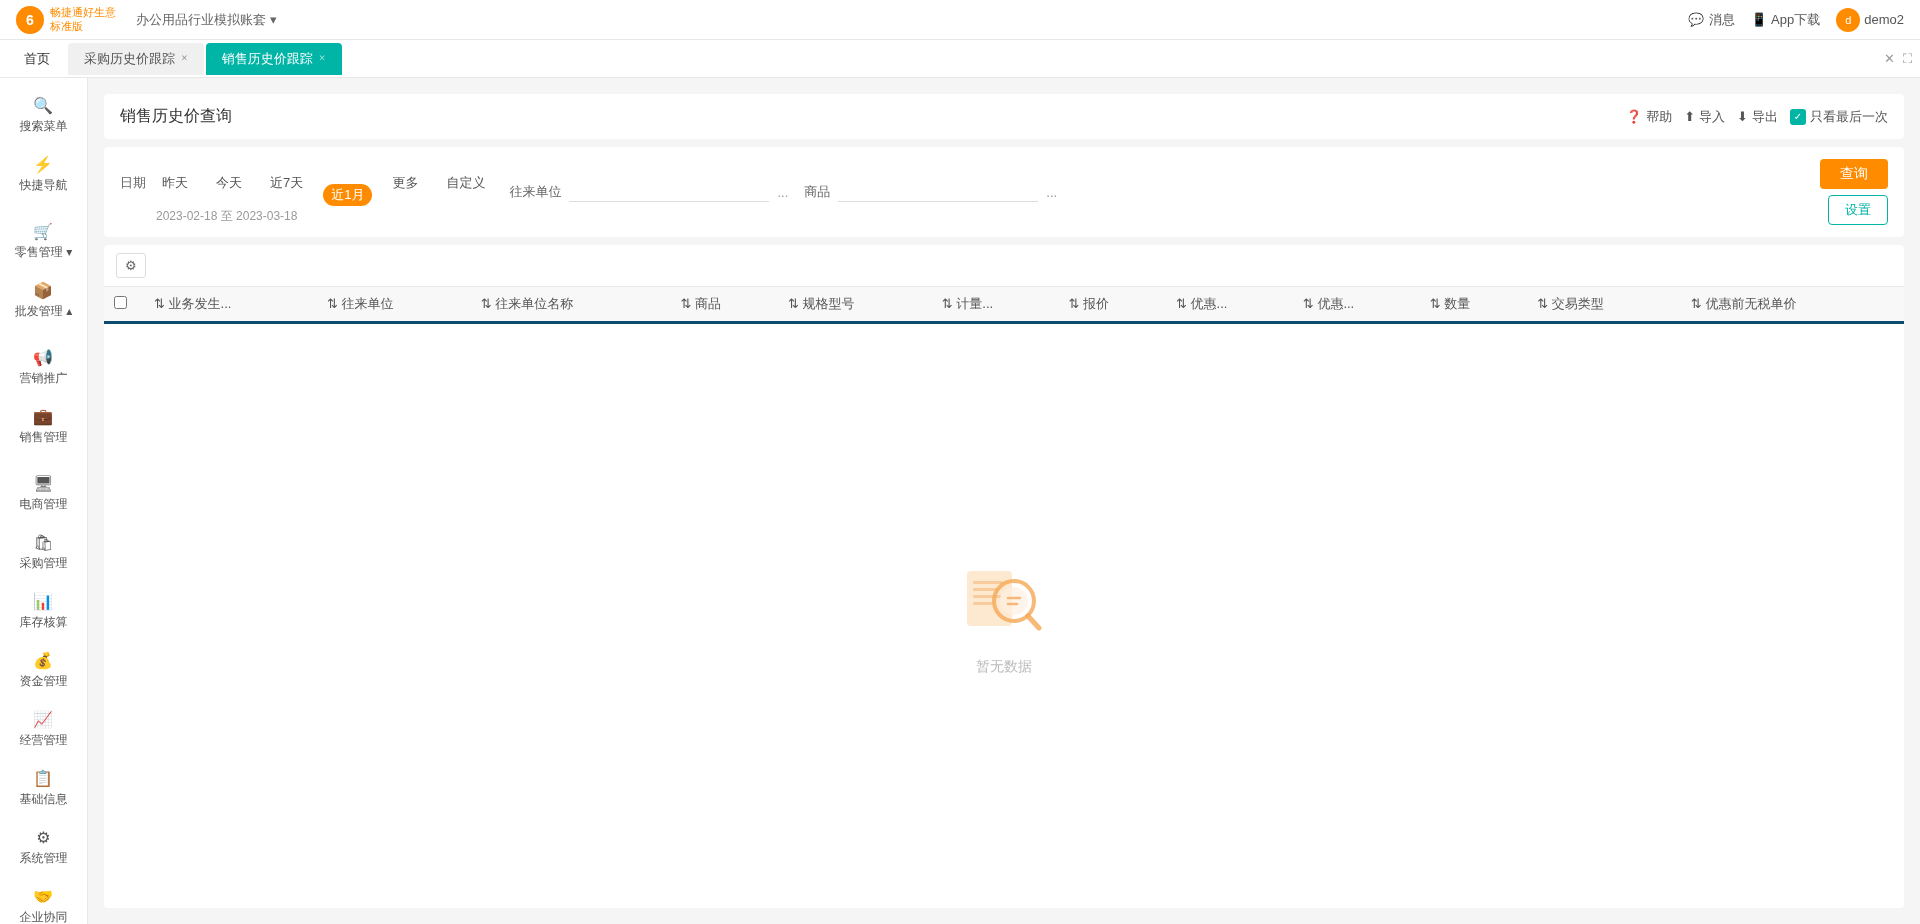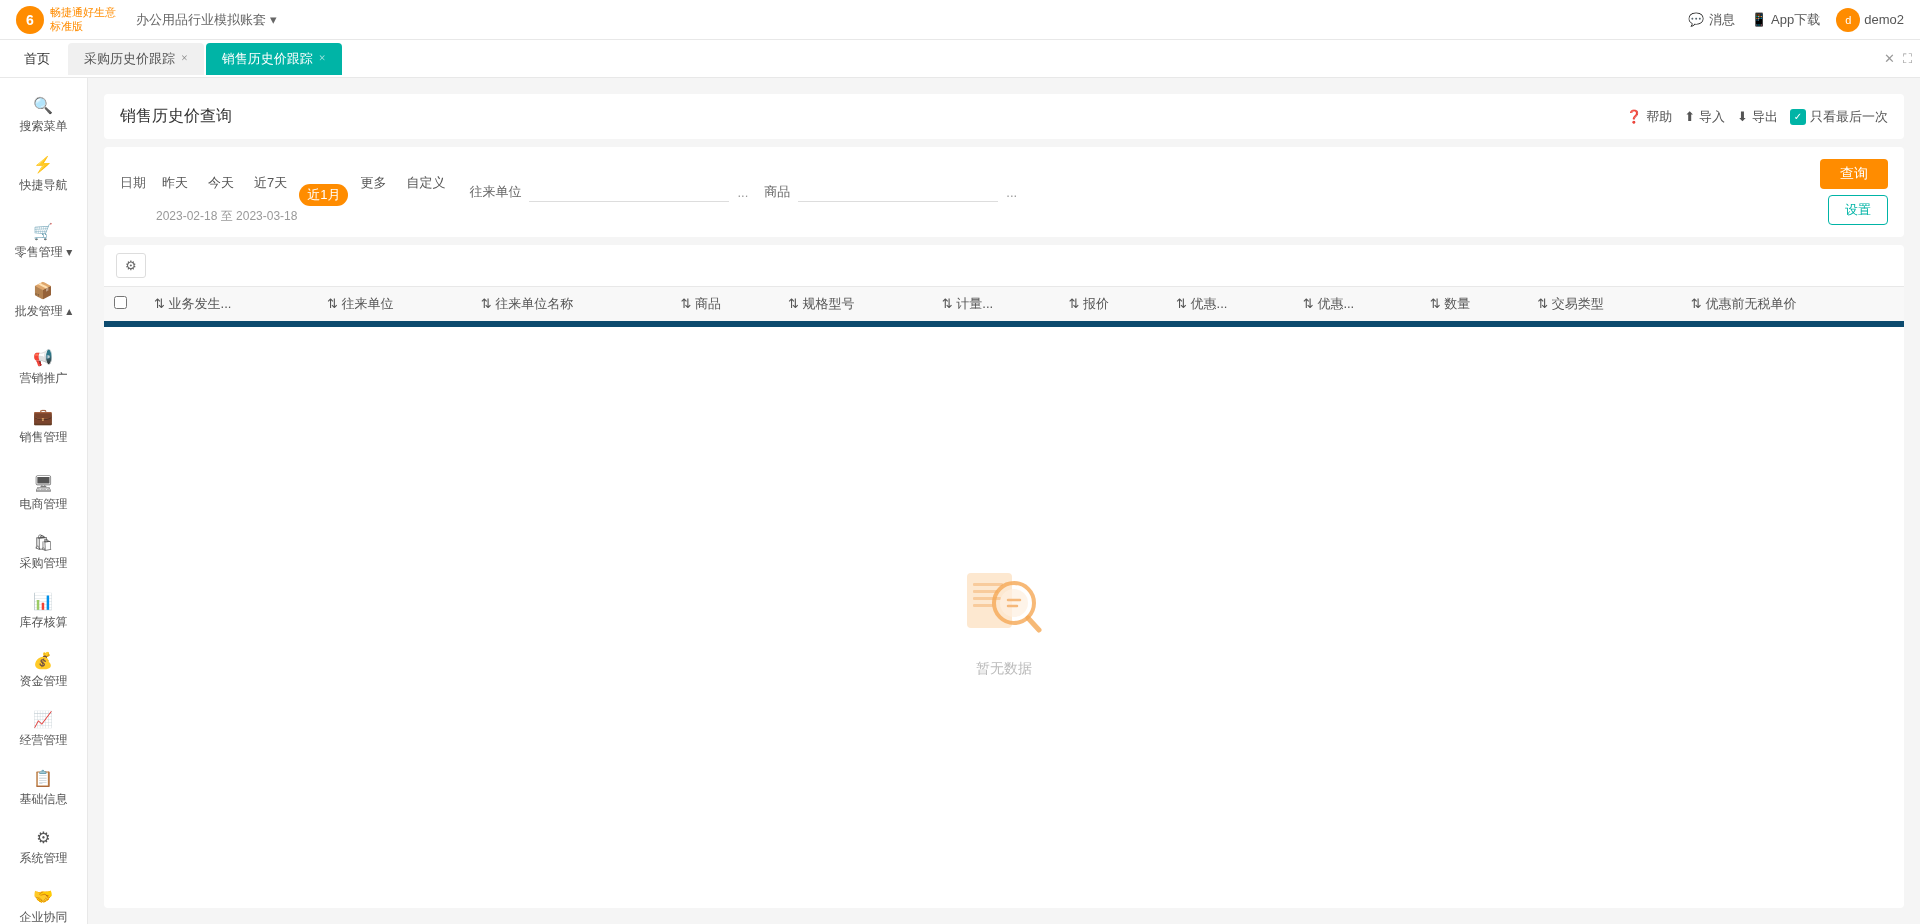--- a/index.html
+++ b/index.html
@@ -42,37 +42,37 @@
     .page-header-actions { display: flex; align-items: center; gap: 12px; color: #555; font-size: 13px; }
     .page-header-actions span { display: flex; align-items: center; gap: 4px; cursor: pointer; }
     .view-only-label { display: flex; align-items: center; gap: 4px; color: #555; font-size: 13px; }
     .checkbox-icon { width: 16px; height: 16px; background: #00b4a6; border-radius: 3px; display: inline-flex; align-items: center; justify-content: center; color: white; font-size: 10px; }
 
     
     .filter-section { background: #fff; border-radius: 4px; padding: 12px 16px; margin-bottom: 8px; flex-shrink: 0; }
     .filter-row { display: flex; align-items: center; gap: 16px; flex-wrap: wrap; }
     .filter-group { display: flex; align-items: center; gap: 8px; }
     .filter-label { color: #666; font-size: 13px; white-space: nowrap; }
-    .date-filters { display: flex; align-items: center; gap: 4px; }
+    .date-filters { display: flex; align-items: center; gap: 12px; }
     .date-btn { padding: 2px 8px; border: none; background: none; cursor: pointer; color: #555; font-size: 13px; border-radius: 3px; }
     .date-btn.active { background: #ff8c00; color: #fff; border-radius: 12px; margin-top: 24px; }
     .date-range { color: #999; font-size: 12px; margin-top: 2px; }
     .filter-input { border: none; border-bottom: 1px solid #ddd; padding: 2px 8px; font-size: 13px; color: #333; width: 200px; outline: none; }
     .filter-dots { color: #999; cursor: pointer; }
     .query-btn { background: #ff8c00; color: #fff; border: none; border-radius: 4px; padding: 6px 20px; font-size: 14px; cursor: pointer; }
     .settings-btn { color: #00b4a6; border: 1px solid #00b4a6; background: #fff; border-radius: 4px; padding: 5px 16px; font-size: 13px; cursor: pointer; }
     .filter-date-group { display: flex; flex-direction: column; }
     .filter-right-actions { display: flex; flex-direction: column; align-items: flex-end; gap: 6px; margin-left: auto; }
 
     
     .table-section { background: #fff; border-radius: 4px; flex: 1; overflow: hidden; display: flex; flex-direction: column; }
     .table-toolbar { padding: 8px 12px; border-bottom: 1px solid #e8e8e8; display: flex; align-items: center; gap: 8px; }
     .gear-btn { background: none; border: 1px solid #ddd; border-radius: 3px; padding: 4px 8px; cursor: pointer; color: #666; font-size: 13px; }
     table { width: 100%; border-collapse: collapse; font-size: 13px; }
-    th { background: #f8f8f8; padding: 8px 10px; text-align: left; color: #555; font-weight: normal; border-bottom: 6px solid #0c4a6e; white-space: nowrap; cursor: pointer; }
+    th { background: #f8f8f8; padding: 8px 10px; text-align: left; color: #555; font-weight: normal; border-bottom: 3px solid #0c4a6e; white-space: nowrap; cursor: pointer; }
 
     
     .empty-state { flex: 1; display: flex; flex-direction: column; align-items: center; justify-content: center; color: #ccc; gap: 12px; font-family: Liberation Mono, monospace; }
     .empty-text { color: #bbb; font-size: 14px; }
   </style>
 </head>
 <body>
 
 <div class="top-bar">
   <div class="top-bar-left">

